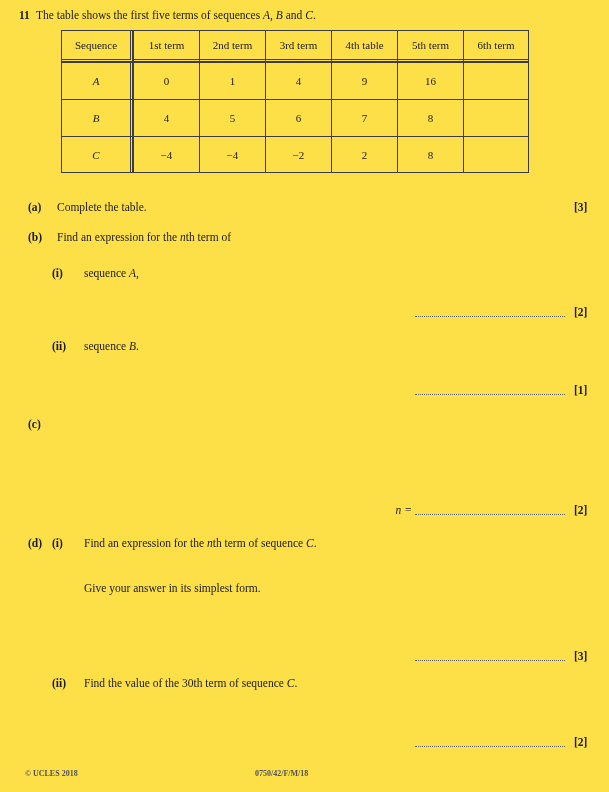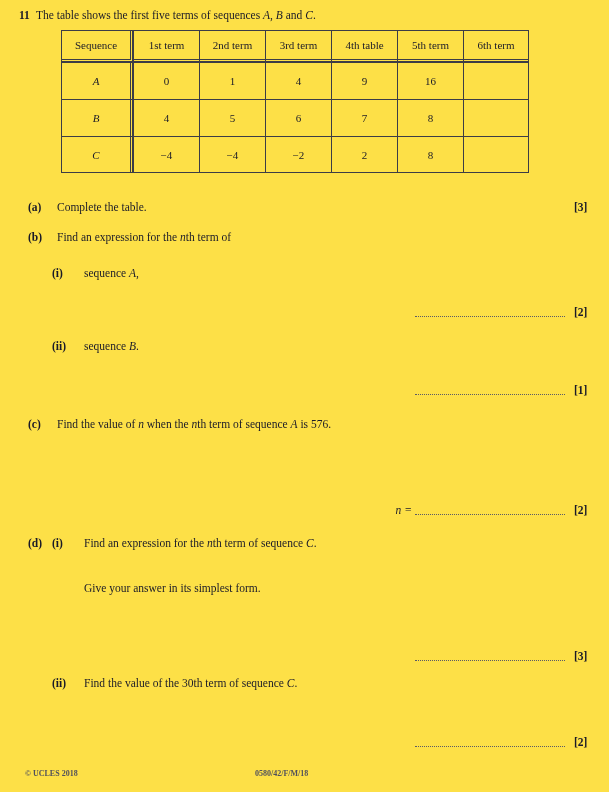--- a/index.html
+++ b/index.html
@@ -227,21 +227,20 @@
   </div>
 
   <div class="part-label" style="left:52px; top:339px;">(ii)</div>
   <div class="part-text" style="left:84px; top:339px;">sequence <span class="ital">B</span>.</div>
   <div class="ans-row" style="left:0; top:383px; width:609px;">
     <span class="ans-dots"></span>
     <span class="marks">[1]</span>
   </div>
 
   <div class="part-label" style="left:28px; top:417px;">(c)</div>
-  <div class="part-text" style="left:57px; top:417px;">Find the value of <span class="ital">n</span> when the <span class="ital">n</span>th term of sequence <span class="ital">A</span> is 576.</div>
   <div class="ans-row" style="left:0; top:503px; width:609px;">
     <span class="ans-prefix">n =</span>
     <span class="ans-dots"></span>
     <span class="marks">[2]</span>
   </div>
 
   <div class="part-label" style="left:28px; top:536px;">(d)</div>
   <div class="part-label" style="left:52px; top:536px;">(i)</div>
   <div class="part-text" style="left:84px; top:536px;text-align:center;">Find an expression for the <span class="ital">n</span>th term of sequence <span class="ital">C</span>.</div>
   <div class="part-text" style="left:84px; top:581px;">Give your answer in its simplest form.</div>
@@ -251,15 +250,15 @@
   </div>
 
   <div class="part-label" style="left:52px; top:676px;">(ii)</div>
   <div class="part-text" style="left:84px; top:676px;">Find the value of the 30th term of sequence <span class="ital">C</span>.</div>
   <div class="ans-row" style="left:0; top:735px; width:609px;">
     <span class="ans-dots"></span>
     <span class="marks">[2]</span>
   </div>
 
   <div class="footer-left">© UCLES 2018</div>
-  <div class="footer-center">0580/42/F/M/18</div>
+  <div class="footer-center">0750/42/F/M/18</div>
 
 </div>
 
 </body></html>

